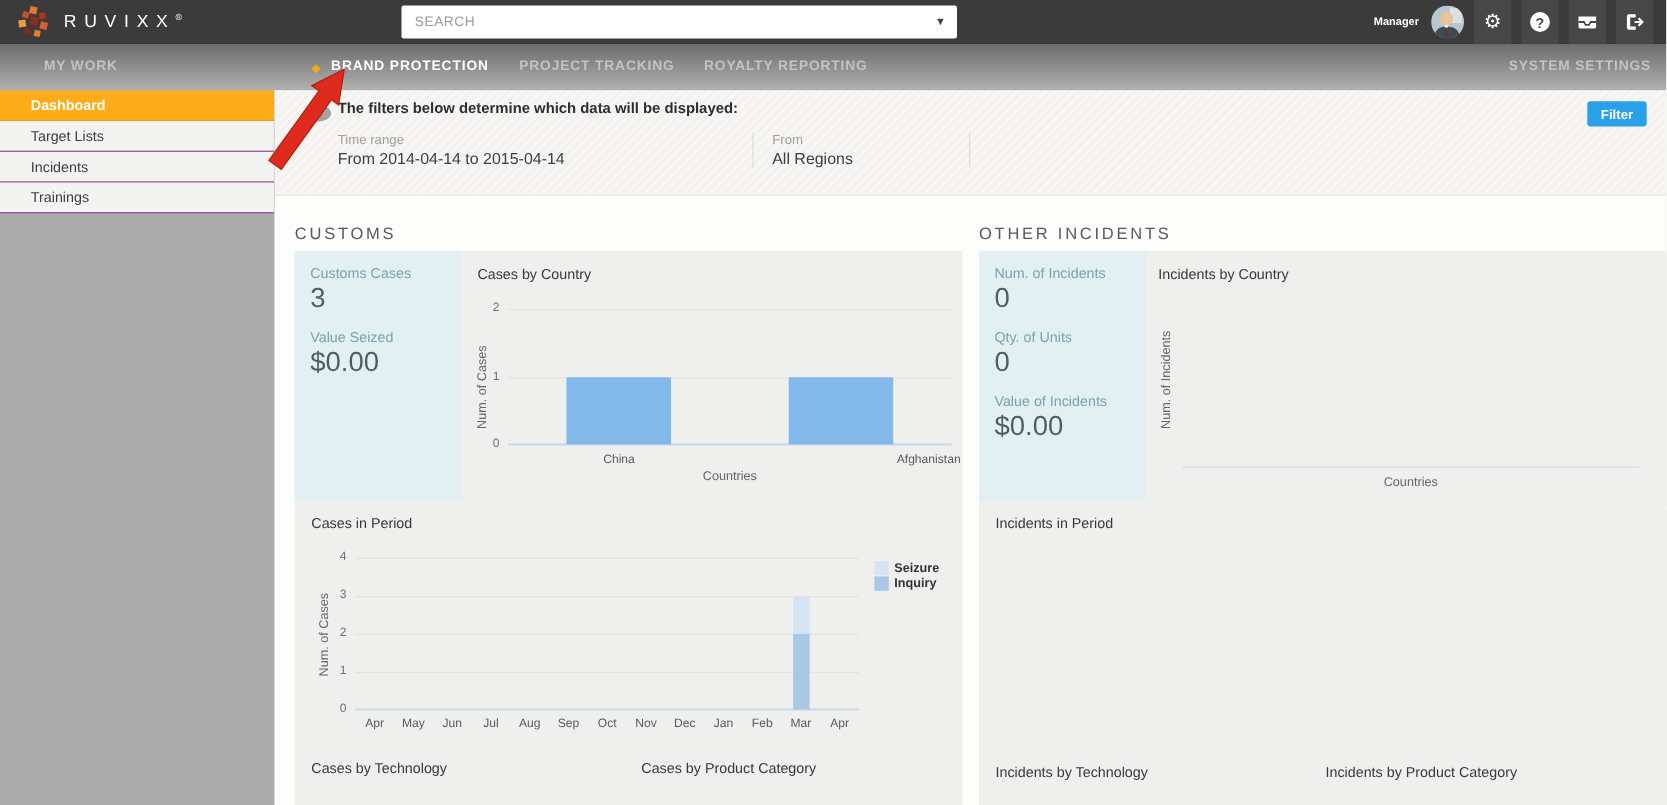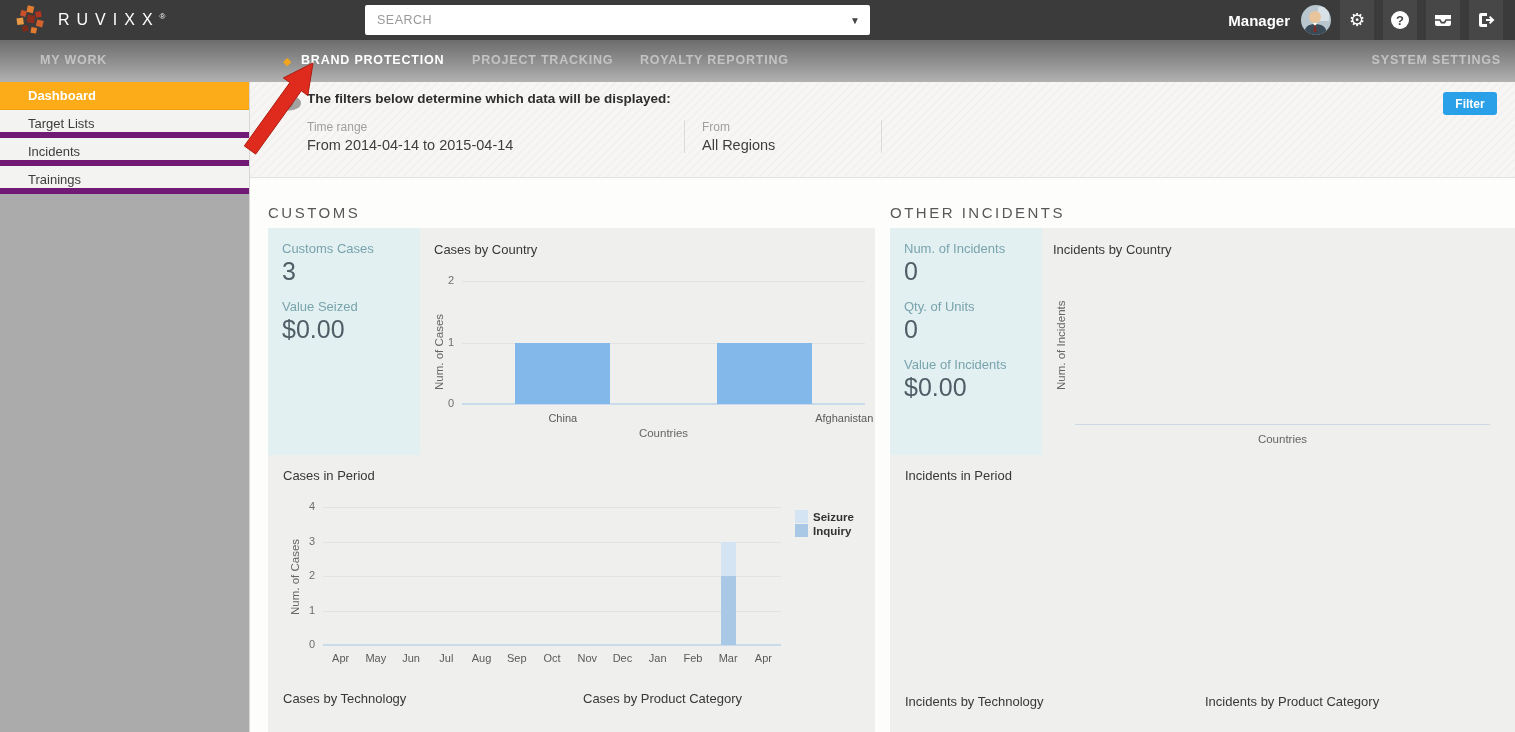--- a/index.html
+++ b/index.html
@@ -9,35 +9,35 @@
   
   .topbar { position:absolute; left:0; top:0; width:1515px; height:40px; background:#3b3b3b; z-index:10; }
   .logo-wrap { position:absolute; left:14px; top:4px; display:flex; align-items:center; gap:12px; }
   .brand { color:#fff; font-size:16px; letter-spacing:7px; font-weight:400; }
   .brand sup { font-size:8px; letter-spacing:0; vertical-align:super; }
   .search-wrap { position:absolute; left:365px; top:5px; width:505px; height:30px; background:#fff; border-radius:2px; display:flex; align-items:center; }
   .search-wrap input { flex:1; border:none; outline:none; background:transparent; padding:0 12px; font-size:12.5px; letter-spacing:.5px; color:#333; font-family:"Liberation Sans",sans-serif; }
   .search-wrap input::placeholder { color:#9a9a9a; }
   .search-caret { padding:0 10px; color:#444; font-size:10px; cursor:pointer; }
   .top-right { position:absolute; right:12px; top:0; height:40px; display:flex; align-items:center; gap:9px; }
-  .user-label { color:#fff; font-size:15px; font-weight:bold; margin-right:2px; }
+  .user-label { color:#fff; font-size:10px; font-weight:bold; margin-right:2px; }
   .avatar { width:30px; height:30px; border-radius:50%; overflow:hidden; flex:0 0 auto; cursor:pointer; }
   .icon-btn { width:34px; height:40px; background:#474747; display:flex; align-items:center; justify-content:center; cursor:pointer; }
   .icon-btn .uni { color:#fff; font-size:18px; font-family:"DejaVu Sans",sans-serif; line-height:1; }
   .help-circle { width:18px; height:18px; border-radius:50%; background:#fff; color:#474747; font-size:13px; font-weight:bold; display:flex; align-items:center; justify-content:center; }
 
   
   .navbar { position:absolute; left:0; top:40px; width:1515px; height:42px; background:linear-gradient(180deg,#6c6c6c 0%,#8e8e8e 50%,#b1b1b1 100%); z-index:9; }
   .nav-item { position:absolute; top:13px; font-size:12.5px; font-weight:bold; letter-spacing:.8px; color:#c3c3c3; cursor:pointer; white-space:nowrap; }
   .nav-item.active { color:#ffffff;text-align:right; }
   .nav-diamond { position:absolute; left:283px; top:15px; color:#f2a51e; font-size:11px; }
 
   
   .sidebar { position:absolute; left:0; top:82px; width:250px; height:650px; background:#ababab; border-right:1px solid #d6d6d4; z-index:5; }
-  .side-item { height:28px; line-height:28px; padding-left:28px; background:#f3f3f2; border-bottom:6px solid #701a75; font-size:13px; color:#3d3d3d; cursor:pointer; }
+  .side-item { height:28px; line-height:28px; padding-left:28px; background:#f3f3f2; border-bottom:1px solid #701a75; font-size:13px; color:#3d3d3d; cursor:pointer; }
   .side-item.active { background:#fbac18; color:#fff; font-weight:bold; border-bottom:1px solid #f0a00e; }
 
   
   .main { position:absolute; left:250px; top:82px; width:1265px; height:650px; }
   .filterbar { position:relative; height:96px; background:#f7f6f4; background-image:repeating-linear-gradient(135deg, rgba(0,0,0,.018) 0 2px, transparent 2px 6px); border-bottom:1px solid #e2e1de; }
   .filter-msg { position:absolute; left:57px; top:9px; font-size:13.5px; font-weight:bold; color:#2e2e2e; }
   .filter-fields { position:absolute; left:57px; top:38px; display:flex; }
   .ffield { padding-right:20px; }
   .ffield .flabel { font-size:12px; color:#a09f9d; margin-bottom:3px; }
   .ffield .fvalue { font-size:14.5px; color:#3e3e3e; }

